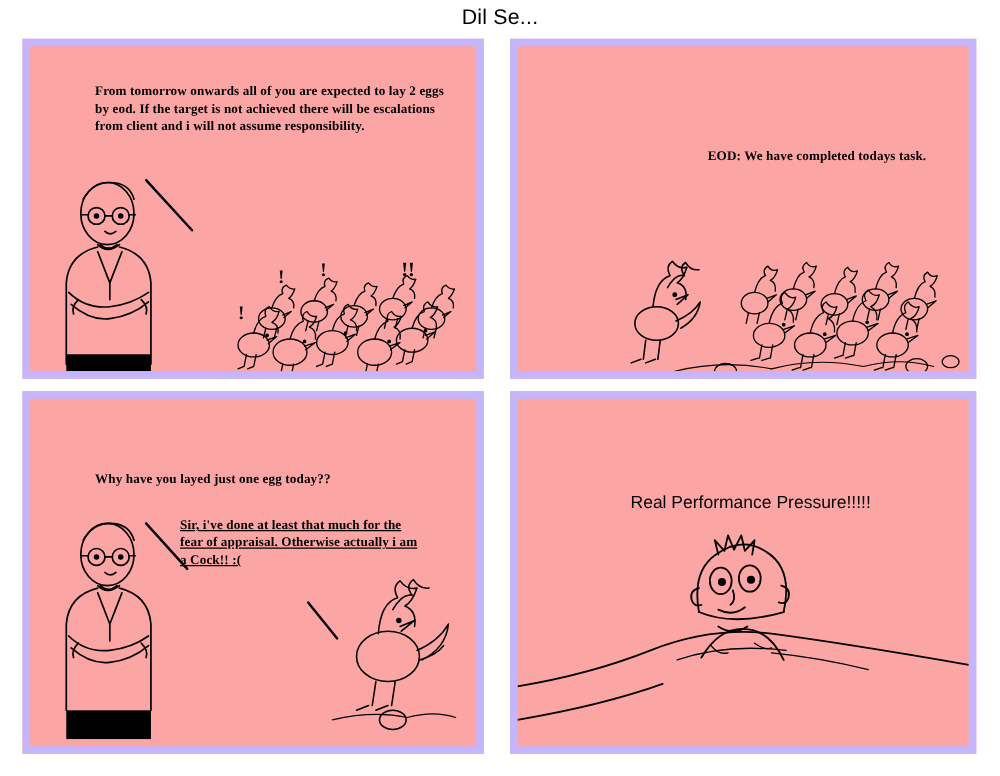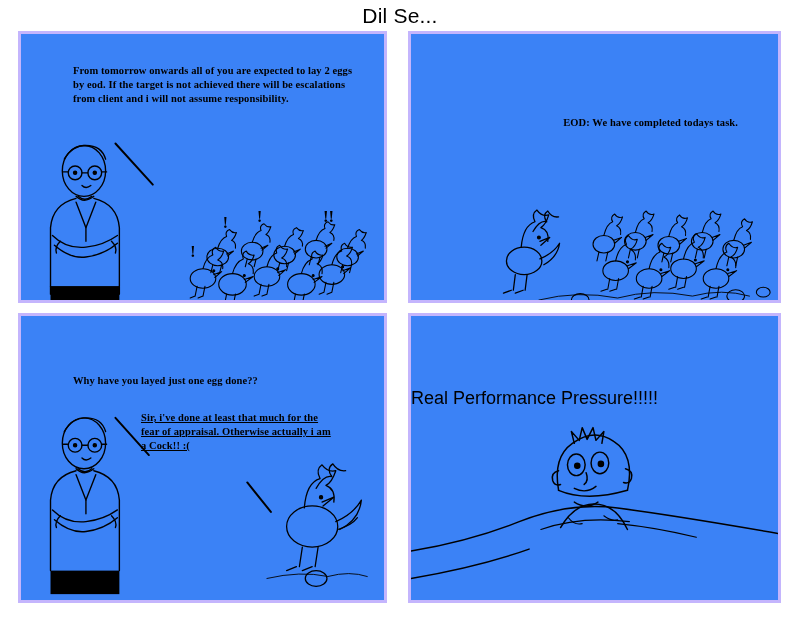--- a/index.html
+++ b/index.html
@@ -21,28 +21,28 @@
     height: 621px;
     background: #ffffff;
   }
   .comic-title {
     position: absolute;
     top: 4px;
     left: 0;
     width: 800px;
     text-align: center;
     font-family: "Liberation Sans", sans-serif;
-    font-size: 21px;
+    font-size: 17px;
     color: #000;
     letter-spacing: 0.2px;
   }
   .panel {
     position: absolute;
-    border: 3px solid #c4b5fd;
-    background: #3b82f6;
+    border: 6px solid #c4b5fd;
+    background: #fca5a5;
     box-sizing: border-box;
     overflow: hidden;
   }
   #panel-1 { left: 18px;  top: 31px;  width: 369px; height: 272px; }
   #panel-2 { left: 408px; top: 31px;  width: 373px; height: 272px; }
   #panel-3 { left: 18px;  top: 313px; width: 369px; height: 290px; }
   #panel-4 { left: 408px; top: 313px; width: 373px; height: 290px; }
 
   .caption {
     position: absolute;
@@ -56,22 +56,23 @@
 
   #p1-text { left: 52px; top: 30px; width: 290px; }
   #p2-text { left: 97px; top: 82px; width: 230px; text-align: right; }
   #p3-text { left: 52px; top: 58px; width: 250px; }
   #p3-text2 { left: 120px; top: 95px; width: 190px; text-decoration: underline; }
 
   #p4-text {
     position: absolute;
     left: 0; top: 70px;
     width: 373px;
+    text-align: center;
     font-family: "Liberation Sans", sans-serif;
-    font-size: 18px;
+    font-size: 14px;
     line-height: 24px;
     color: #000;
     font-weight: normal;
   }
 
   .art {
     position: absolute;
     left: 0; top: 0;
     width: 100%;
     height: 100%;
@@ -282,21 +283,21 @@
 
           <ellipse cx="172" cy="272" rx="9" ry="6.5"></ellipse>
           <ellipse cx="330" cy="268" rx="9" ry="6.5"></ellipse>
           <ellipse cx="358" cy="264" rx="7" ry="5"></ellipse>
         </g>
       </svg>
     </div>
   </div>
 
   <div class="panel" id="panel-3">
-    <div class="caption" id="p3-text">Why have you layed just one egg done??</div>
+    <div class="caption" id="p3-text">Why have you layed just one egg today??</div>
     <div class="caption" id="p3-text2">Sir, i've done at least that much for the fear of appraisal. Otherwise actually i am a Cock!! :(</div>
     <div class="art">
       <svg viewBox="0 0 369 290" preserveAspectRatio="none" xmlns="http://www.w3.org/2000/svg">
         <g fill="none" stroke="#000" stroke-width="1.4" stroke-linecap="round" stroke-linejoin="round">
 
           <ellipse cx="64" cy="130" rx="22" ry="26"></ellipse>
           <path d="M44 118 q8 -14 22 -14 q16 0 20 14"></path>
           <circle cx="55" cy="132" r="7"></circle>
           <circle cx="75" cy="132" r="7"></circle>
           <path d="M62 132 h6"></path>

